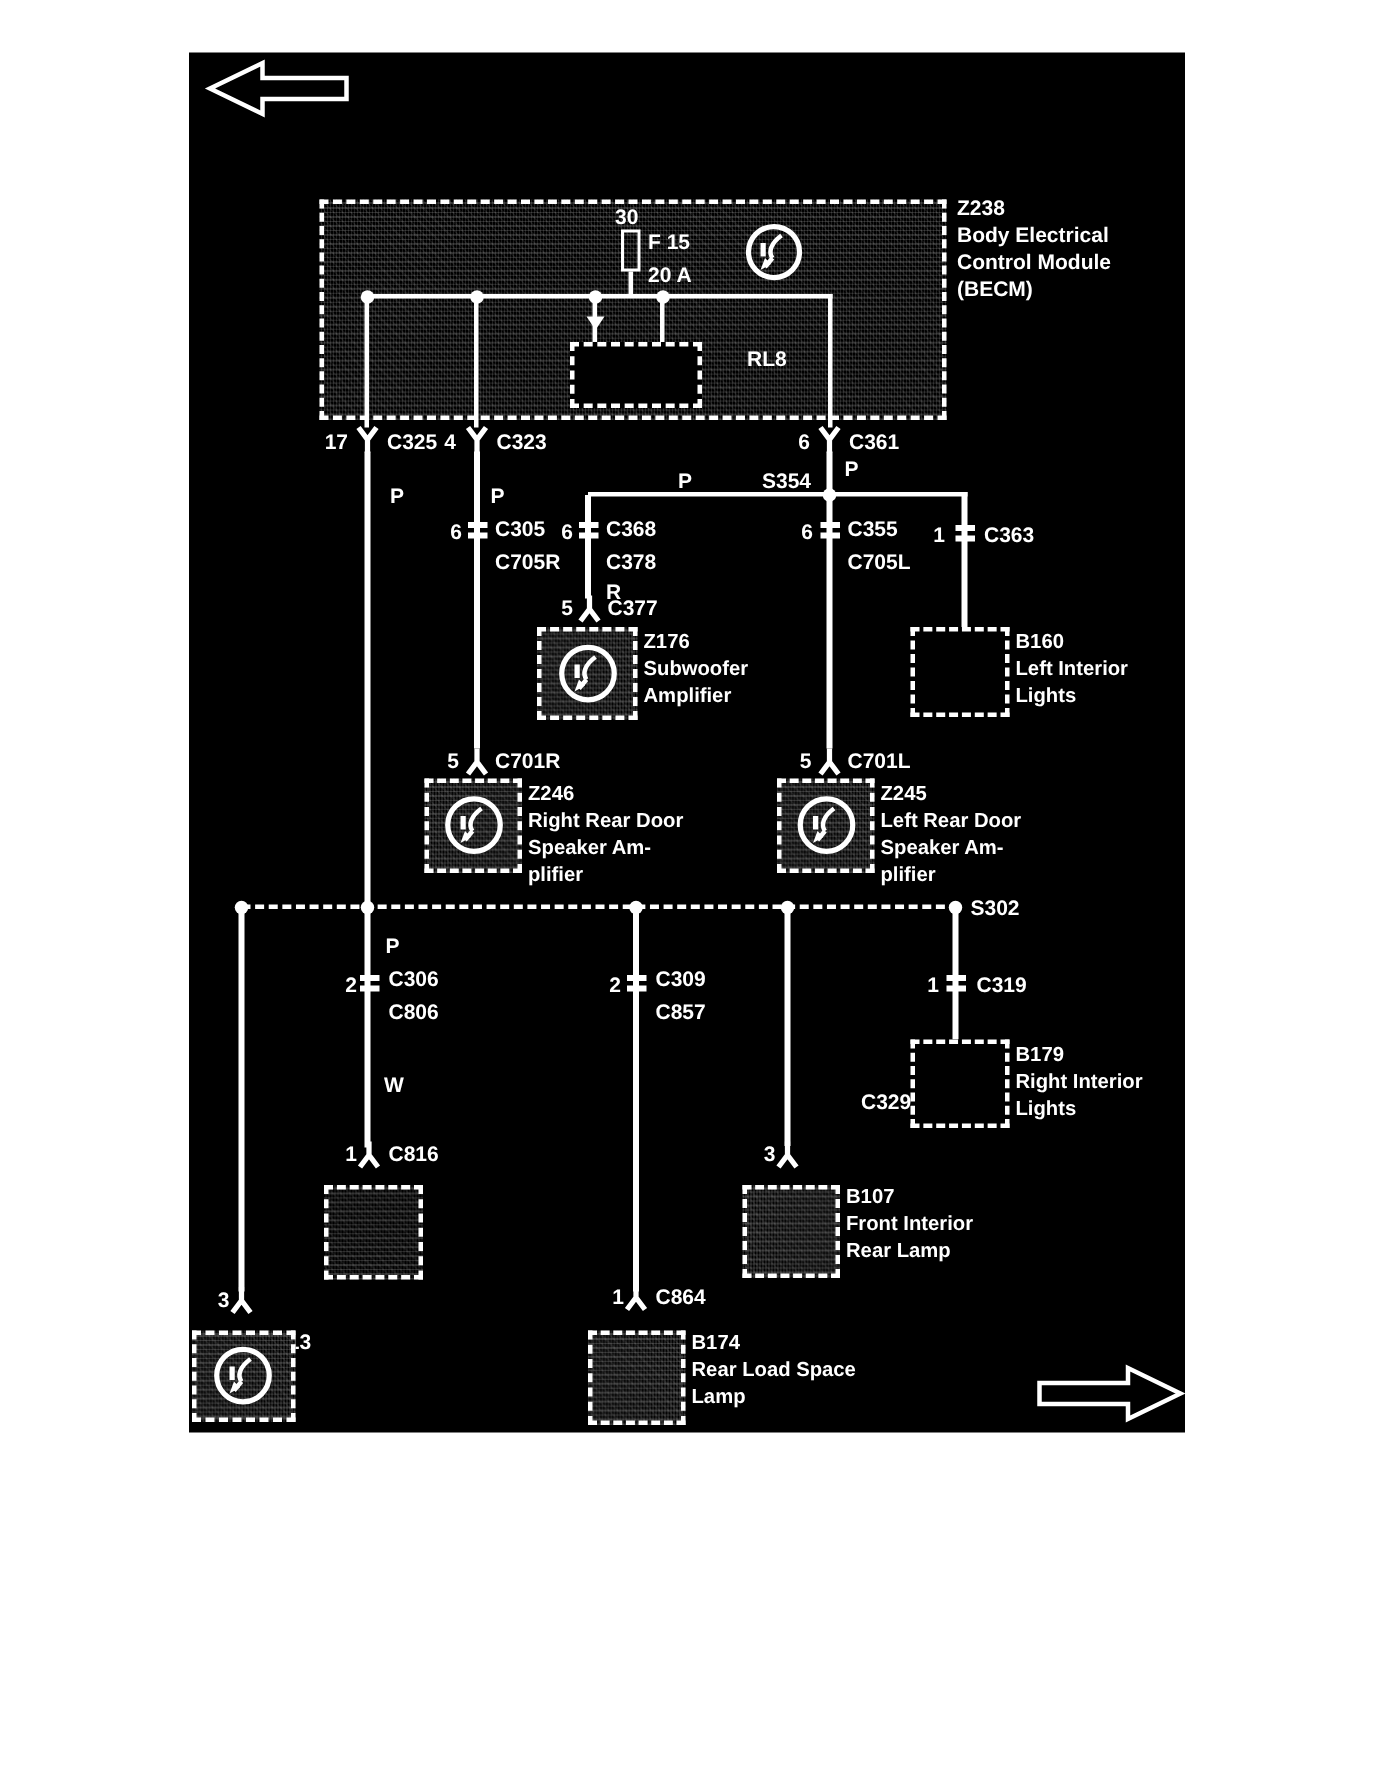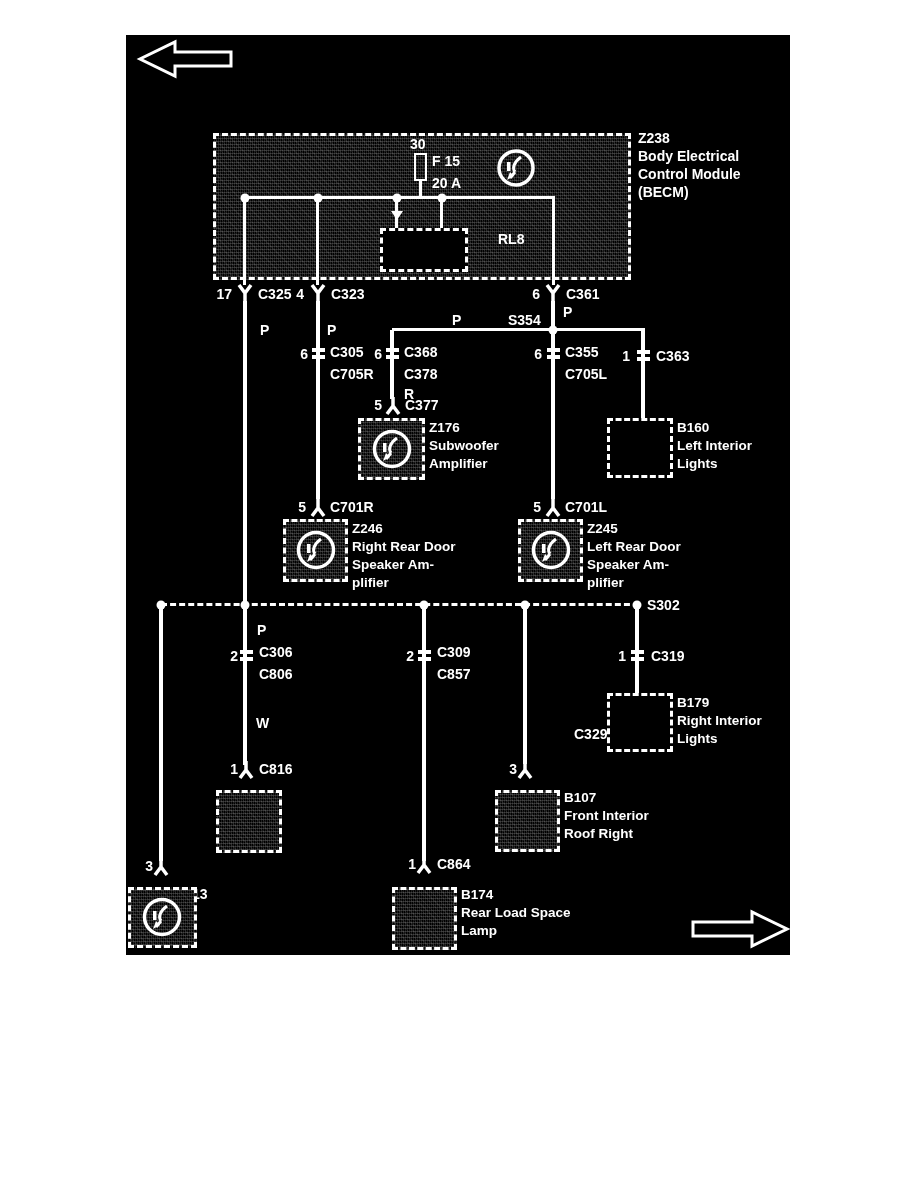--- a/index.html
+++ b/index.html
@@ -234,21 +234,21 @@
 
   <div class="lb rt" style="left:373px;top:725px;width:18px;">3</div>
   <svg style="left:390px;top:726px" width="18" height="18">
     <path d="M9 0 L9 9 M3 17 L9 9 L15 17" fill="none" stroke="#fff" stroke-width="3.5"></path>
     </svg>
   <div class="lb" style="left:412px;top:690px;margin-left:36px;">C329</div>
   <div class="dbox noise" style="left:369px;top:755px;width:65px;height:62px;"></div>
   <div class="lb blk sm" style="left:438px;top:754px;">
     <div>B107</div>
       <div>Front Interior</div>
-      <div>Roof Right</div>
+      <div>Rear Lamp</div>
   </div>
 
   <div class="lb rt" style="left:9px;top:822px;width:18px;">3</div>
   <svg style="left:26px;top:823px" width="18" height="18">
     <path d="M9 0 L9 9 M3 17 L9 9 L15 17" fill="none" stroke="#fff" stroke-width="3.5"></path>
     </svg>
   <div class="lb" style="left:48px;top:850px;text-align:center;">C313</div>
   <div class="dbox noise" style="left:2px;top:852px;width:69px;height:61px;"></div>
   <svg style="left:14px;top:860px" width="44" height="44">
     <circle cx="22" cy="22" r="17.5" fill="none" stroke="#fff" stroke-width="3.5"></circle>

